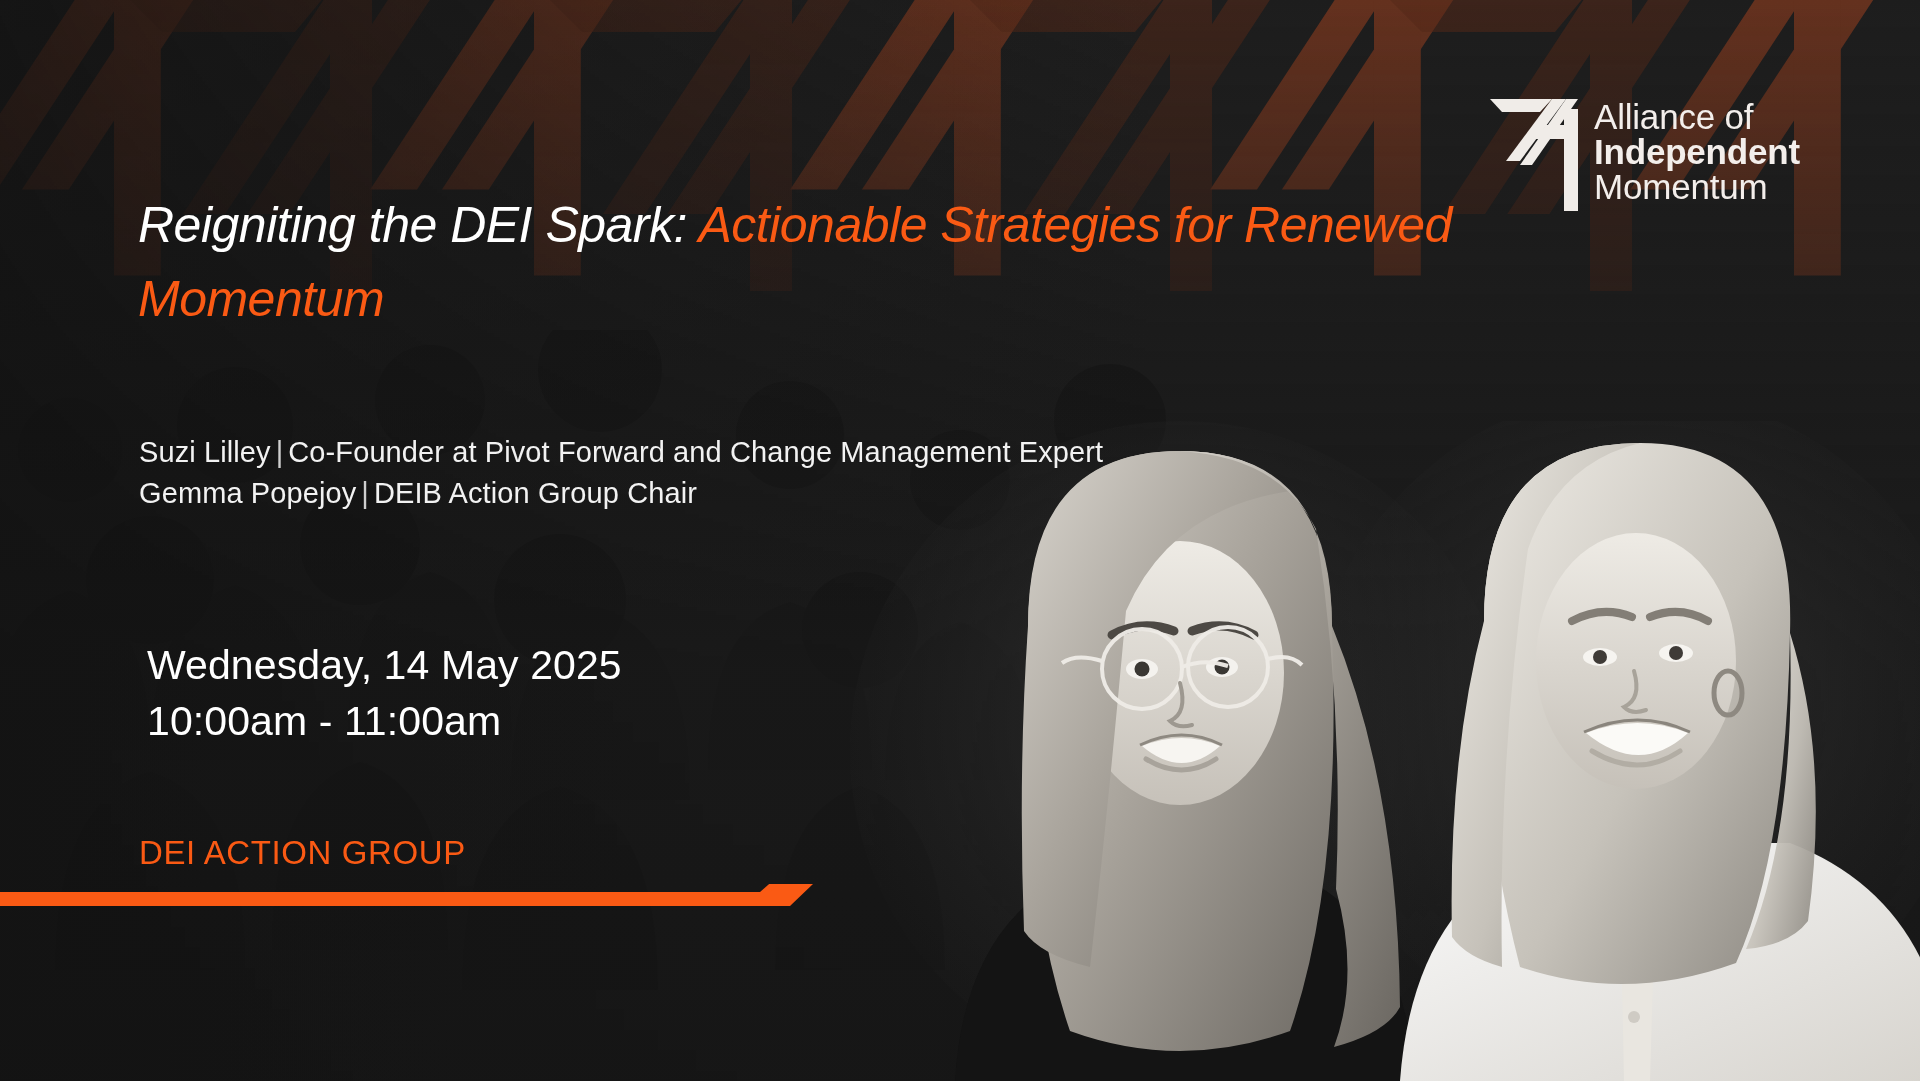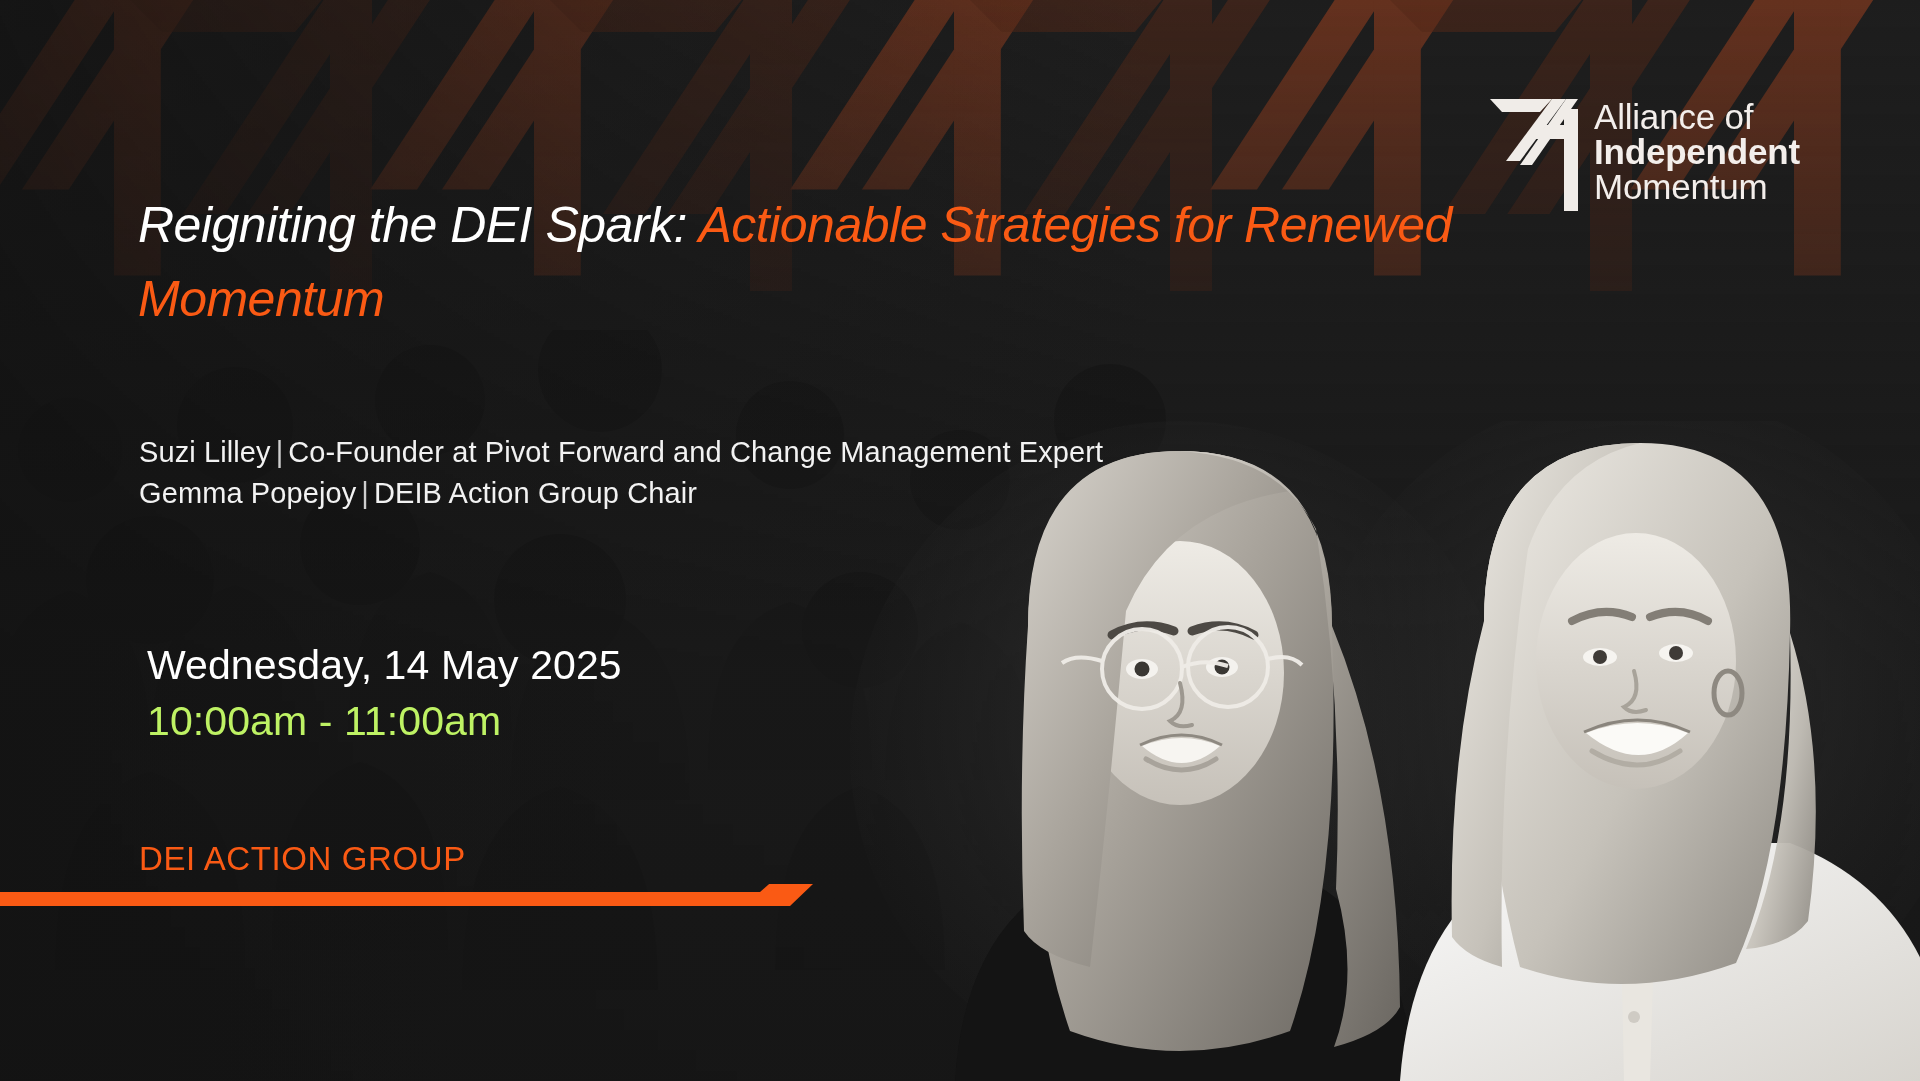--- a/index.html
+++ b/index.html
@@ -37,24 +37,24 @@
          font-size:50px;font-style:italic;font-weight:normal;line-height:1.49;
          letter-spacing:-0.5px;color:#ffffff;}
   .title .accent{color:#fa5a14;}
 
   .speakers{position:absolute;left:139px;top:432px;line-height:1.40;}
   .speakers div{font-size:29px;color:#f2f2f2;letter-spacing:0.1px;white-space:nowrap;}
   .sep{color:#cfcfcf;padding:0 5px;font-weight:300;}
 
   .datetime{position:absolute;left:139px;top:637px;line-height:1.37;margin-left:8px;}
   .datetime .d-date{font-size:41px;color:#ffffff;letter-spacing:0.1px;}
-  .datetime .d-time{font-size:41px;color:#bef264;letter-spacing:0.1px;}
+  .datetime .d-time{font-size:41px;color:#ffffff;letter-spacing:0.1px;}
 
   .grouplabel{position:absolute;left:139px;top:834px;
-              font-size:33px;color:#fa5a14;letter-spacing:0.6px;margin-top:6px;}
+              font-size:33px;color:#fa5a14;letter-spacing:0.6px;}
 
   .rule{position:absolute;left:0;top:884px;width:1000px;height:60px;}
 
   .memberevent{position:absolute;left:139px;top:929px;
                font-size:42px;color:#ffffff;letter-spacing:0.2px;}
 </style>
 </head>
 <body>
 
 <div id="banner">

